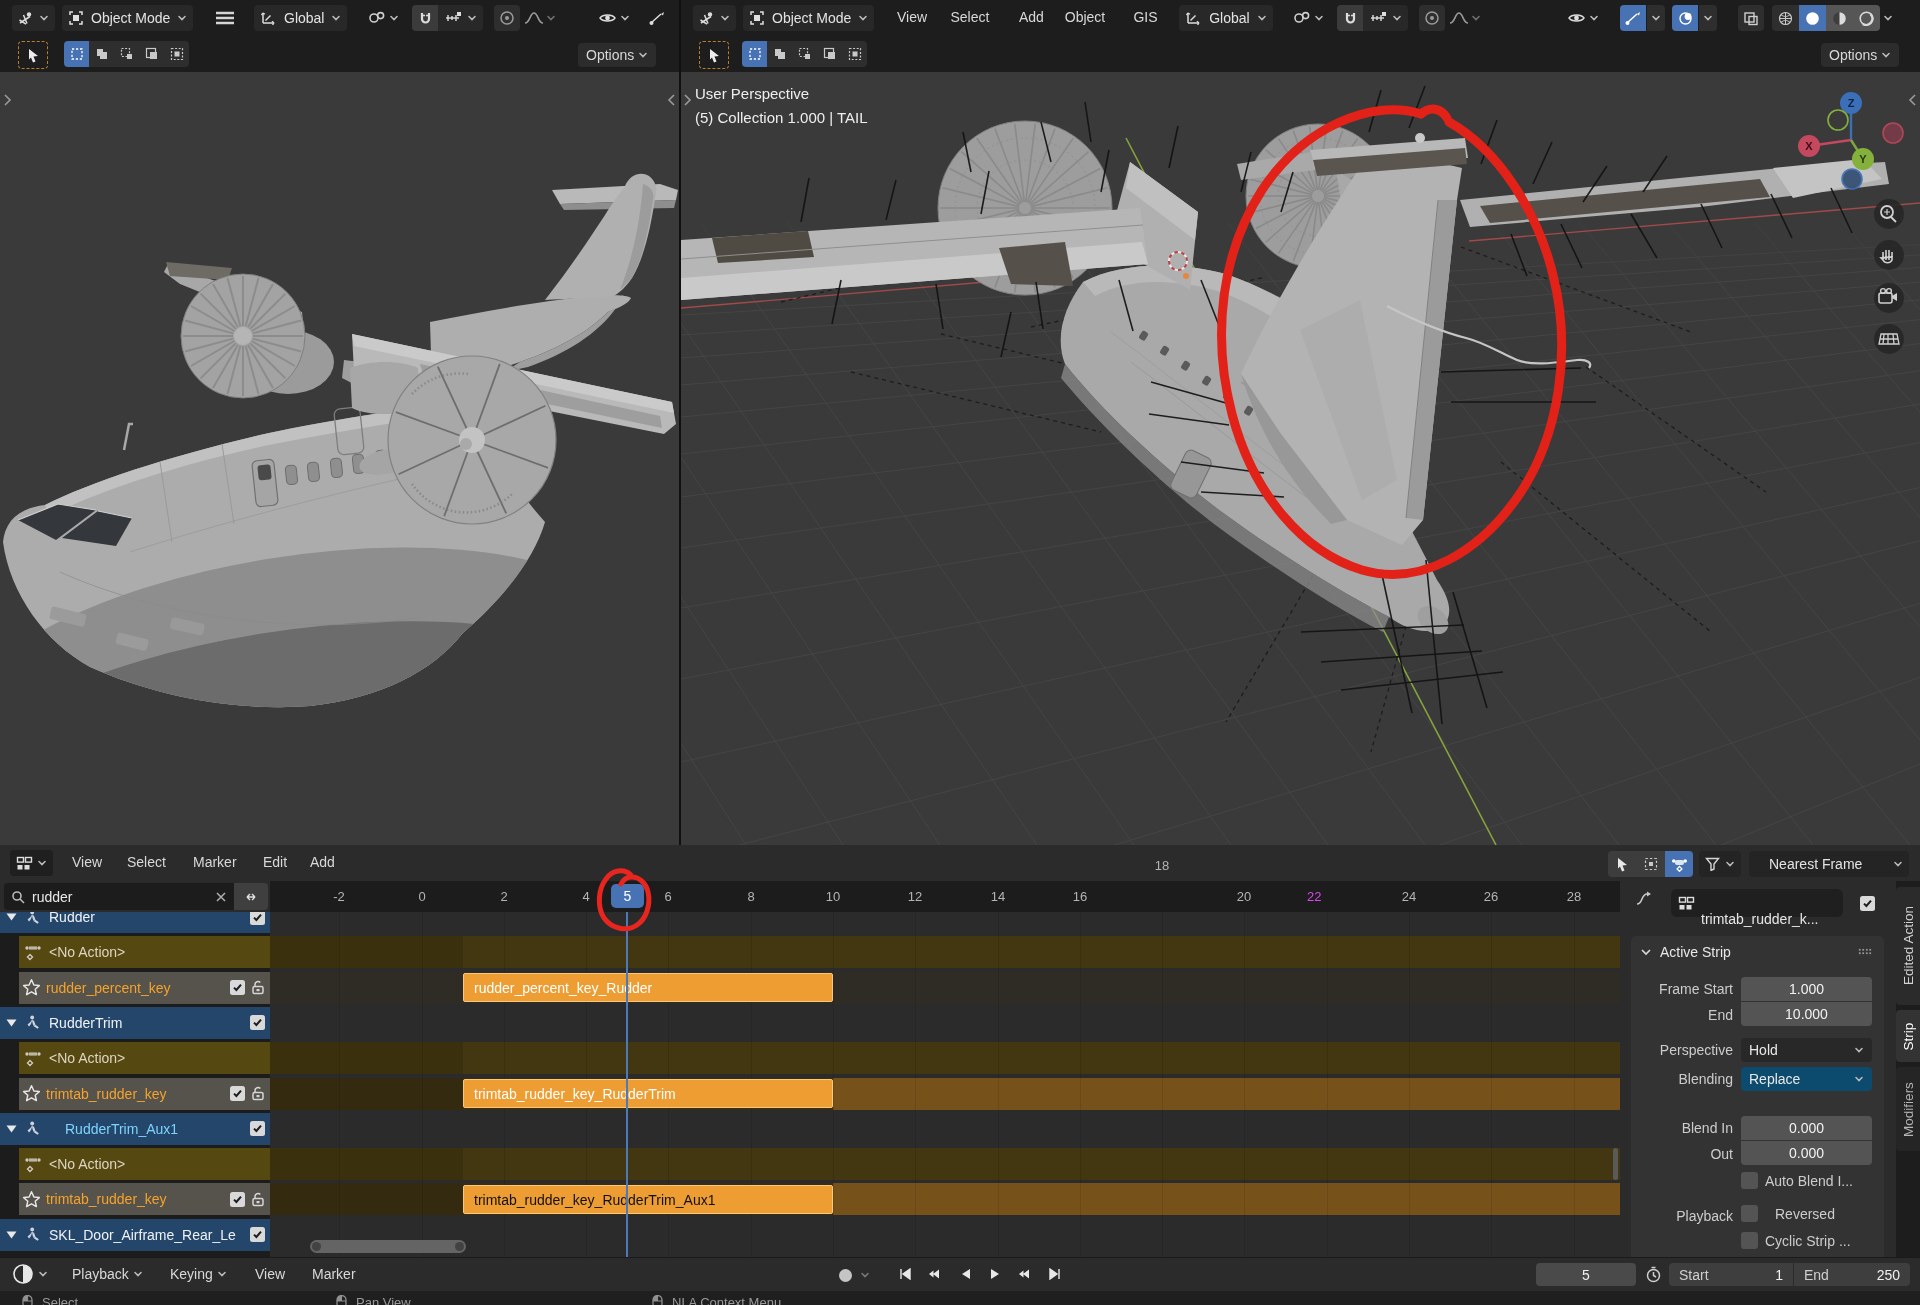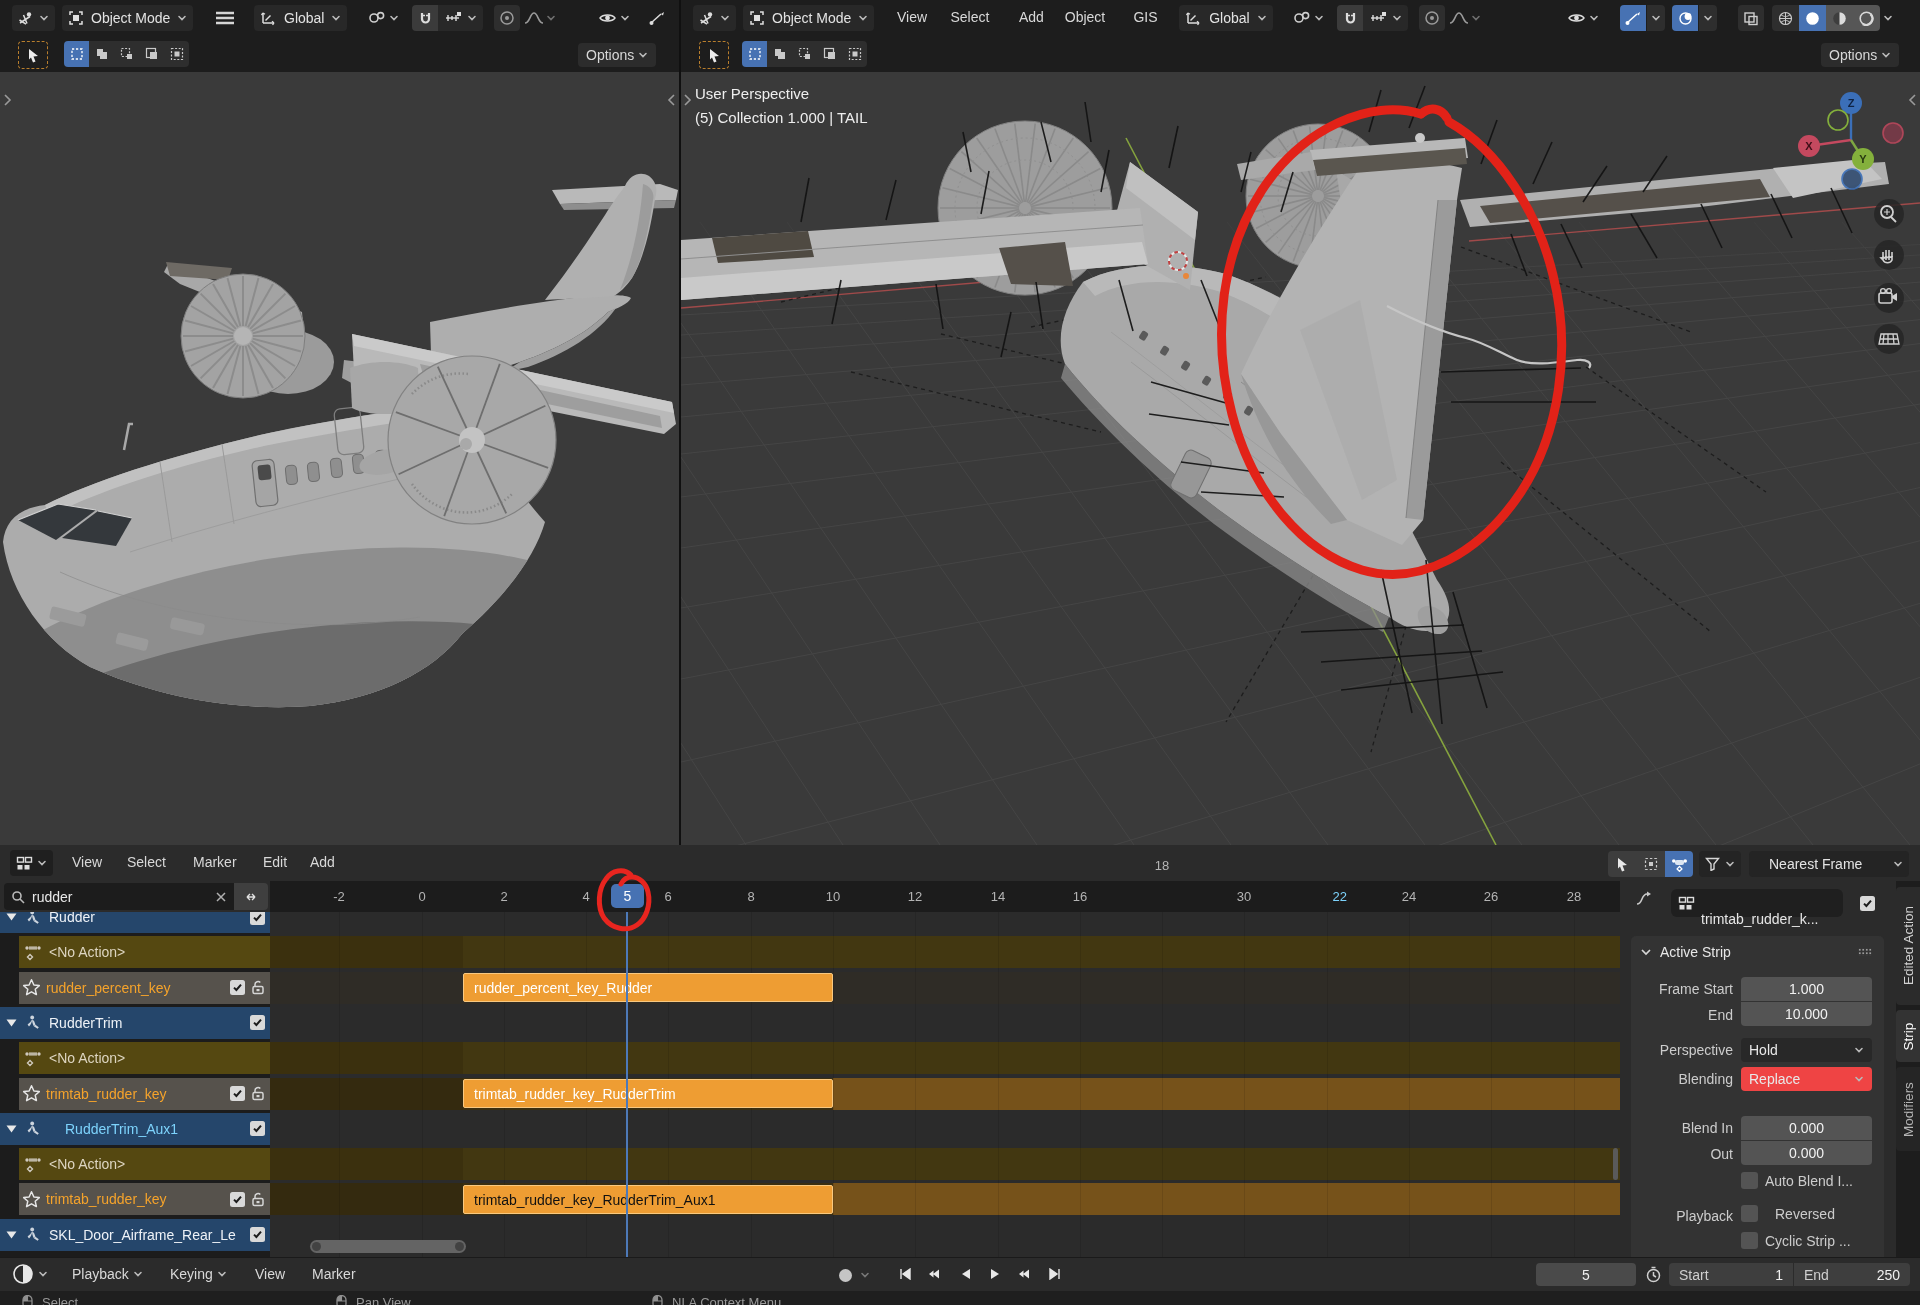--- a/index.html
+++ b/index.html
@@ -775,22 +775,22 @@
 <div class="abs" style="left:402px;top:889px;width:40px;text-align:center;font-size:13px;color:#b4b4b4;">0</div>
 <div class="abs" style="left:484px;top:889px;width:40px;text-align:center;font-size:13px;color:#b4b4b4;">2</div>
 <div class="abs" style="left:566px;top:889px;width:40px;text-align:center;font-size:13px;color:#b4b4b4;">4</div>
 <div class="abs" style="left:648px;top:889px;width:40px;text-align:center;font-size:13px;color:#b4b4b4;">6</div>
 <div class="abs" style="left:731px;top:889px;width:40px;text-align:center;font-size:13px;color:#b4b4b4;">8</div>
 <div class="abs" style="left:813px;top:889px;width:40px;text-align:center;font-size:13px;color:#b4b4b4;">10</div>
 <div class="abs" style="left:895px;top:889px;width:40px;text-align:center;font-size:13px;color:#b4b4b4;">12</div>
 <div class="abs" style="left:978px;top:889px;width:40px;text-align:center;font-size:13px;color:#b4b4b4;">14</div>
 <div class="abs" style="left:1060px;top:889px;width:40px;text-align:center;font-size:13px;color:#b4b4b4;">16</div>
 <div class="abs" style="left:1142px;top:858px;width:40px;text-align:center;font-size:13px;color:#b4b4b4;">18</div>
-<div class="abs" style="left:1224px;top:889px;width:40px;text-align:center;font-size:13px;color:#b4b4b4;">30</div>
-<div class="abs" style="left:1307px;top:889px;width:40px;text-align:right;font-size:13px;color:#7dd3fc;">22</div>
+<div class="abs" style="left:1224px;top:889px;width:40px;text-align:center;font-size:13px;color:#b4b4b4;">20</div>
+<div class="abs" style="left:1307px;top:889px;width:40px;text-align:left;font-size:13px;color:#d946ef;">22</div>
 <div class="abs" style="left:1389px;top:889px;width:40px;text-align:center;font-size:13px;color:#b4b4b4;">24</div>
 <div class="abs" style="left:1471px;top:889px;width:40px;text-align:center;font-size:13px;color:#b4b4b4;">26</div>
 <div class="abs" style="left:1554px;top:889px;width:40px;text-align:center;font-size:13px;color:#b4b4b4;">28</div>
 <div class="abs" style="left:270px;top:912px;width:1350px;height:345px;background:#2b2b2b;"></div>
 <div class="abs" style="left:0;top:912px;width:270px;height:345px;background:#1c1c1c;"></div>
 <div class="abs" style="left:270px;top:912px;width:1350px;height:345px;overflow:hidden;">
 <div class="abs" style="left:0;top:24.3px;width:193px;height:32px;background:#3b300e;"></div>
 <div class="abs" style="left:193px;top:24.3px;width:1157px;height:32px;background:#423711;"></div>
 <div class="abs" style="left:0;top:59.6px;width:1350px;height:32px;background:#2f2c26;"></div>
 <div class="abs" style="left:0;top:130.2px;width:193px;height:32px;background:#3b300e;"></div>
@@ -1066,21 +1066,21 @@
       <span style="color:#f2f2f2;font-size:14px;">10.000</span>
     </div>
 <div class="abs" style="left:1613px;top:1042px;width:120px;text-align:right;color:#cccccc;font-size:14px;">Perspective</div>
 <div class="abs row" style="left:1741px;top:1038px;width:131px;height:24px;background:#282828;border-radius:4px;padding:0 8px;justify-content:space-between;">
       <span style="color:#e8e8e8;font-size:14px;">Hold</span>
       <svg width="10" height="10" viewBox="0 0 10 10">
         <path d="M2 3.5 L5 6.5 L8 3.5" stroke="#b9b9b9" stroke-width="1.6" fill="none" stroke-linecap="round"></path>
       </svg>
     </div>
 <div class="abs" style="left:1613px;top:1071px;width:120px;text-align:right;color:#cccccc;font-size:14px;">Blending</div>
-<div class="abs row" style="left:1741px;top:1067px;width:131px;height:24px;background:#ef4444;border-radius:4px;padding:0 8px;justify-content:space-between;">
+<div class="abs row" style="left:1741px;top:1067px;width:131px;height:24px;background:#0c4a6e;border-radius:4px;padding:0 8px;justify-content:space-between;">
       <span style="color:#e8e8e8;font-size:14px;">Replace</span>
       <svg width="10" height="10" viewBox="0 0 10 10">
         <path d="M2 3.5 L5 6.5 L8 3.5" stroke="#b9b9b9" stroke-width="1.6" fill="none" stroke-linecap="round"></path>
       </svg>
     </div>
 <div class="abs" style="left:1613px;top:1120px;width:120px;text-align:right;color:#cccccc;font-size:14px;">Blend In</div>
 <div class="abs" style="left:1741px;top:1116px;width:131px;height:24px;background:#545454;border-radius:4px 4px 0 0;display:flex;align-items:center;justify-content:center;">
       <span style="color:#f2f2f2;font-size:14px;">0.000</span>
     </div>
 <div class="abs" style="left:1613px;top:1146px;width:120px;text-align:right;color:#cccccc;font-size:14px;">Out</div>

